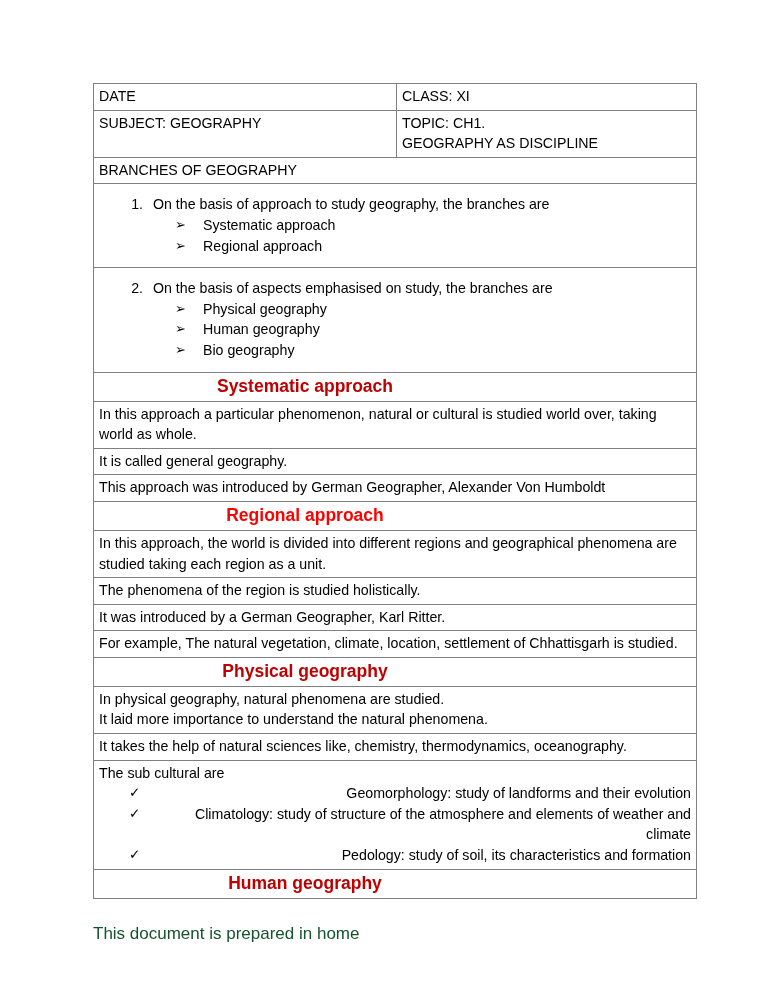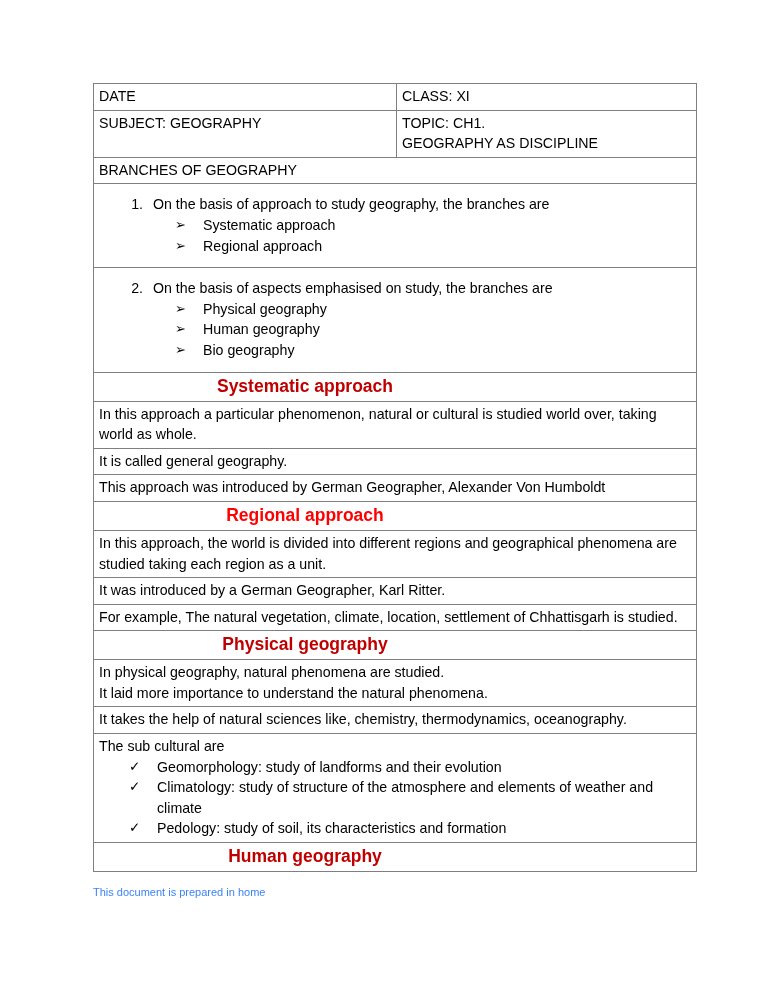--- a/index.html
+++ b/index.html
@@ -73,43 +73,43 @@
   }
   ul.arrow-list > li,
   ul.check-list > li {
     position: relative;
     padding-left: 32px;
     margin: 0;
     font-size: 14.2px;
     line-height: 20.6px;
   }
   ul.arrow-list { padding-left: 18px; }
-  ul.check-list { padding-left: 26px; }
+  ul.check-list { padding-left: 26px; text-align: right; }
   ul.arrow-list > li::before {
     content: "\27A2";
     position: absolute;
     left: 4px;
     top: 0;
     font-size: 13px;
     color: #000000;
   }
   ul.check-list > li::before {
     content: "\2713";
     position: absolute;
     left: 4px;
     top: 0;
     font-size: 13.5px;
     color: #000000;
   }
   .body-line { display: block; }
   .footer-note {
-    margin-top: 12px;
-    font-size: 11px;
+    margin-top: 26px;
+    font-size: 17px;
     line-height: 17px;
-    color: #3b82f6;
+    color: #14532d;
     font-family: "Liberation Sans", sans-serif;
   }
 </style>
 </head>
 <body>
 
 <div class="page">
 
   <table class="doc-table">
     <colgroup>
@@ -181,20 +181,23 @@
 
       <tr>
         <td colspan="2" class="heading-cell">
           <span class="heading-text heading-red">Regional approach</span>
         </td>
       </tr>
       <tr>
         <td colspan="2"> In this approach, the world is divided into different regions and geographical phenomena are studied taking each region as a unit.</td>
       </tr>
       <tr>
+        <td colspan="2">The phenomena of the region is studied holistically.</td>
+      </tr>
+      <tr>
         <td colspan="2">It was introduced by a German Geographer, Karl Ritter.</td>
       </tr>
       <tr>
         <td colspan="2">For example, The natural vegetation, climate, location, settlement of Chhattisgarh is studied.</td>
       </tr>
 
       <tr>
         <td colspan="2" class="heading-cell">
           <span class="heading-text heading-darkred">Physical geography</span>
         </td>

